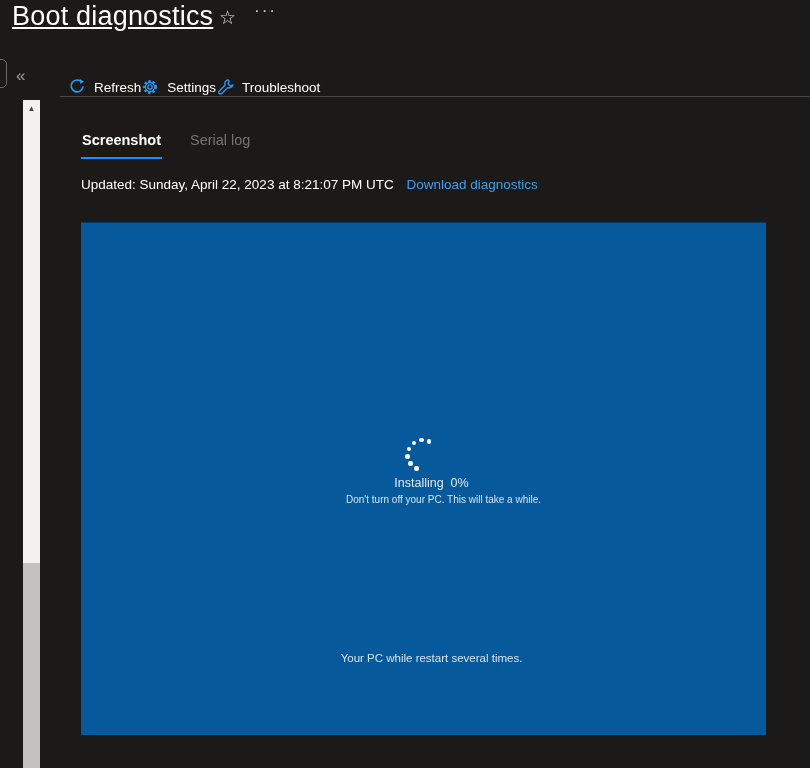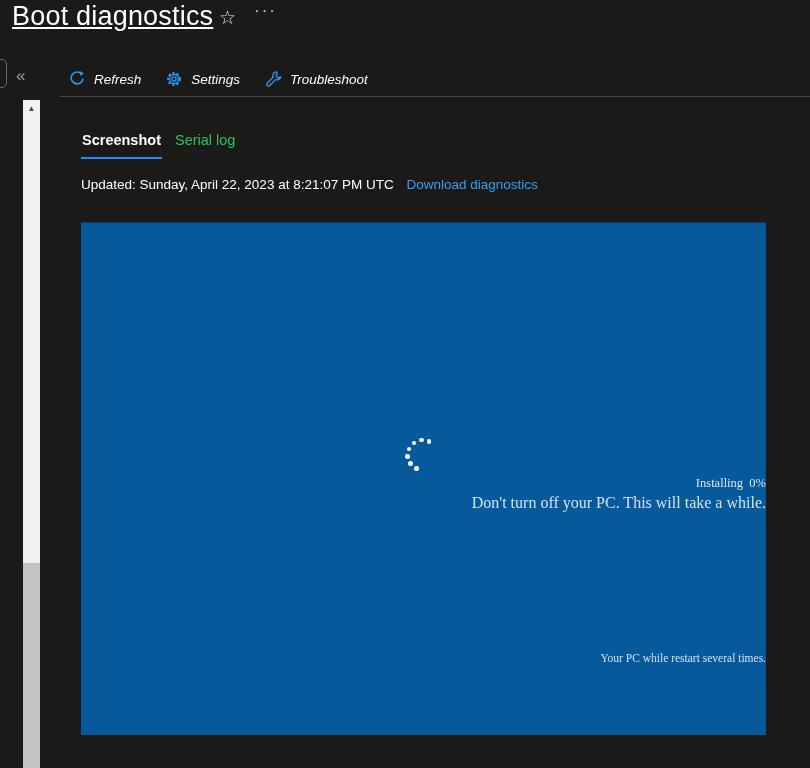--- a/index.html
+++ b/index.html
@@ -32,21 +32,21 @@
     border:1px solid #6b6968; border-radius:5px;
   }
 
   
   .collapse-btn {
     position:absolute; left:16px; top:66px;
     font-size:17px; color:#a19f9d; cursor:pointer;
   }
   .command-bar {
     position:absolute; left:68px; top:62px; height:34px;
-    display:flex; align-items:center; gap:24px;font-style:italic;
+    display:flex; align-items:flex-end; 
   }
   .cmd-btn {
     display:flex; align-items:center; gap:8px;
     cursor:pointer; color:#ffffff; font-size:13.5px;
   }
   .cmd-btn svg { display:block; }
   .cmd-divider {
     position:absolute; left:60px; top:96px; width:750px; height:1px;
     background:#494847;
   }
@@ -61,23 +61,23 @@
     display:flex; align-items:center; justify-content:center;
     color:#484644; font-size:8px; cursor:pointer;
   }
   .scroll-thumb {
     position:absolute; left:0; top:463px; width:17px; height:205px;
     background:#c4c2c0; cursor:grab;
   }
 
   
   .content { position:absolute; left:81px; top:122px; width:685px; }
-  .tab-row { display:flex; gap:12px; }
+  .tab-row { display:flex; gap:27px; }
   .tab {
-    font-size:14.5px; color:#22c55e; padding:10px 1px 9px 1px;
+    font-size:14.5px; color:#737373; padding:10px 1px 9px 1px;
     border-bottom:2.5px solid transparent; cursor:pointer;
   }
   .tab.active { color:#ffffff; font-weight:700; border-bottom-color:#1f8cf9; }
 
   .status-row {
     position:absolute; left:0; top:55px; white-space:nowrap;
     font-size:13.5px; color:#ffffff;
   }
   .download-link { color:#3aa0f3; margin-left:9px; cursor:pointer; text-decoration:none; }
 
@@ -97,26 +97,25 @@
   }
   .spinner i:nth-child(1){ left:24.1px; top:4.2px; }
   .spinner i:nth-child(2){ left:16.5px; top:2.9px; }
   .spinner i:nth-child(3){ left:9.2px;  top:5.5px; }
   .spinner i:nth-child(4){ left:4.2px;  top:11.5px; }
   .spinner i:nth-child(5){ left:2.9px;  top:19.1px; }
   .spinner i:nth-child(6){ left:5.5px;  top:26.4px; }
   .spinner i:nth-child(7){ left:11.5px; top:31.4px; }
 
   .boot-text {
-    position:absolute; left:0; width:100%; text-align:right;
+    position:absolute; left:8px; width:100%; text-align:center;
     color:#d4e2ef;
-    font-family:Liberation Serif, serif;
   }
   .installing-text { top:254px; font-size:12.5px; white-space:pre; color:#dce8f2; }
-  .warning-text   { top:272px; font-size:16px; }
+  .warning-text   { top:272px; font-size:10px;margin-left:12px; }
   .restart-text   { top:430px; font-size:11.5px; }
 </style>
 </head>
 <body>
 
 <div class="page-header">
   <div class="page-title">Boot diagnostics</div>
   <div class="fav-icon">☆</div>
   <div class="more-icon">···</div>
 </div>

